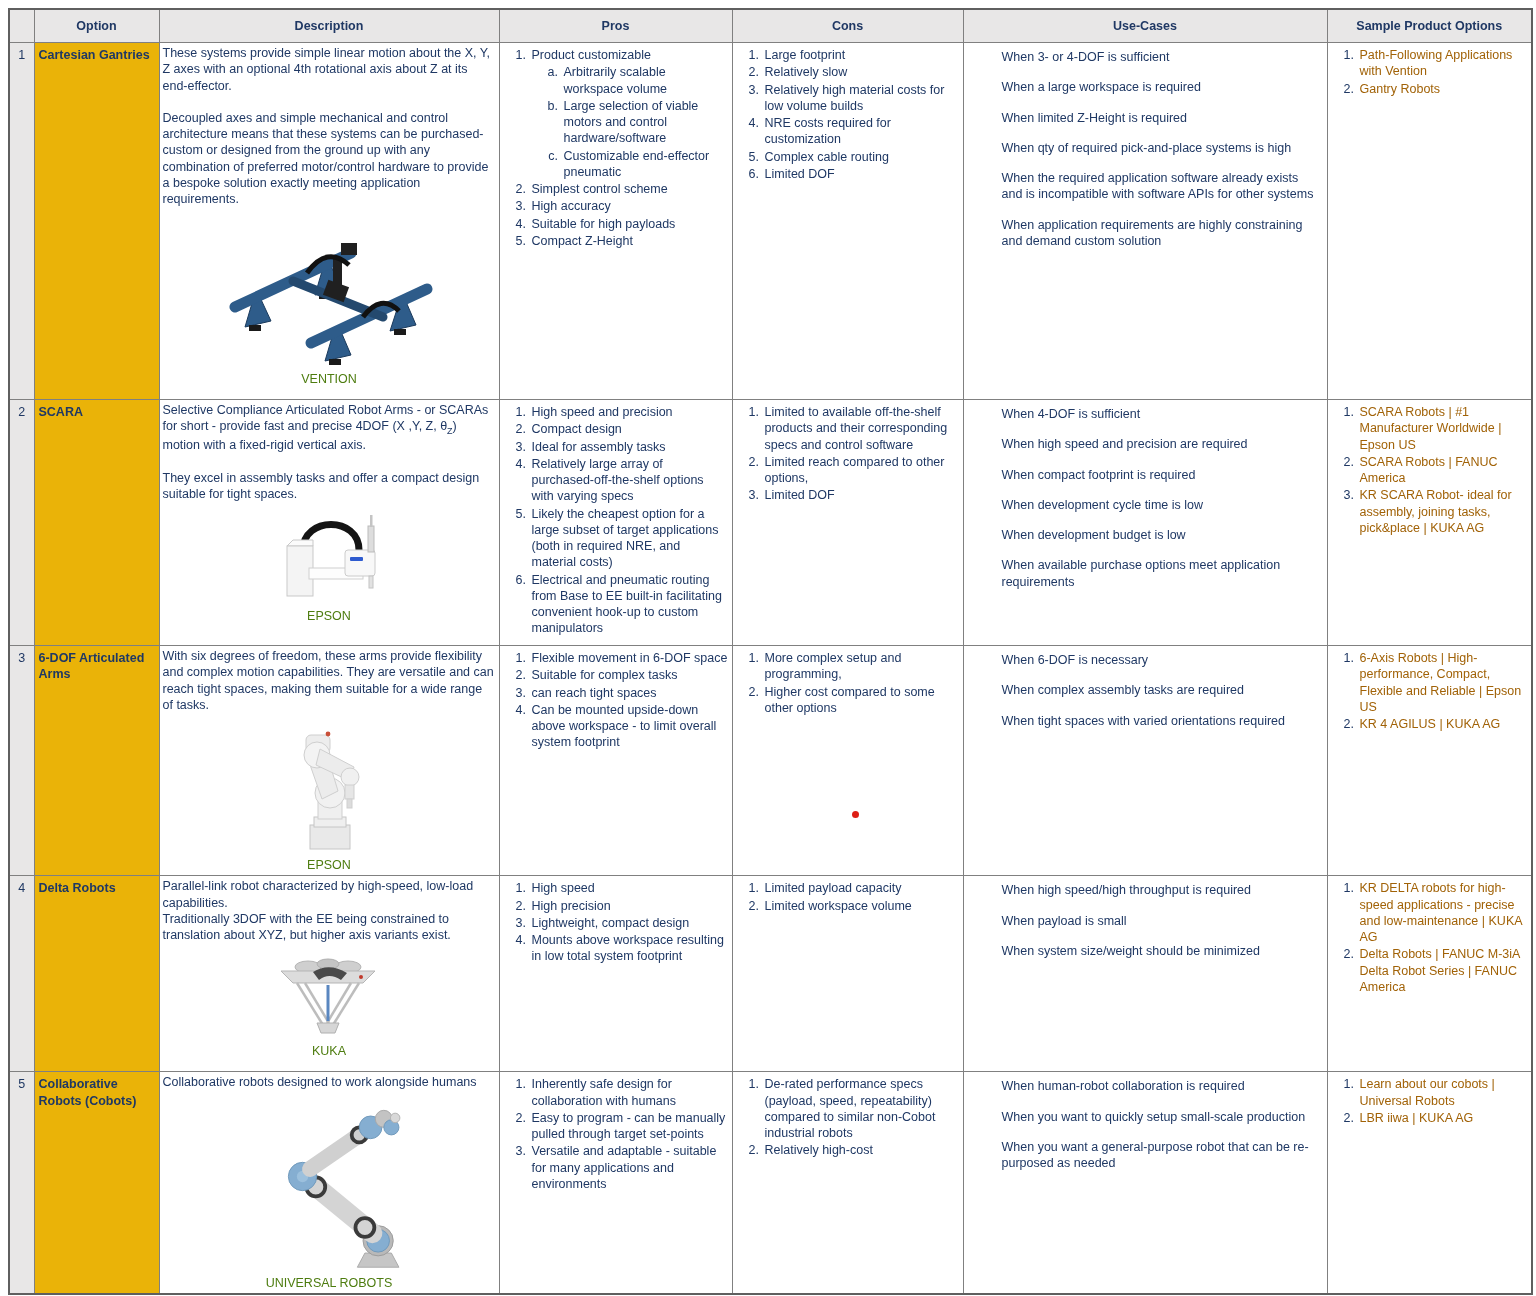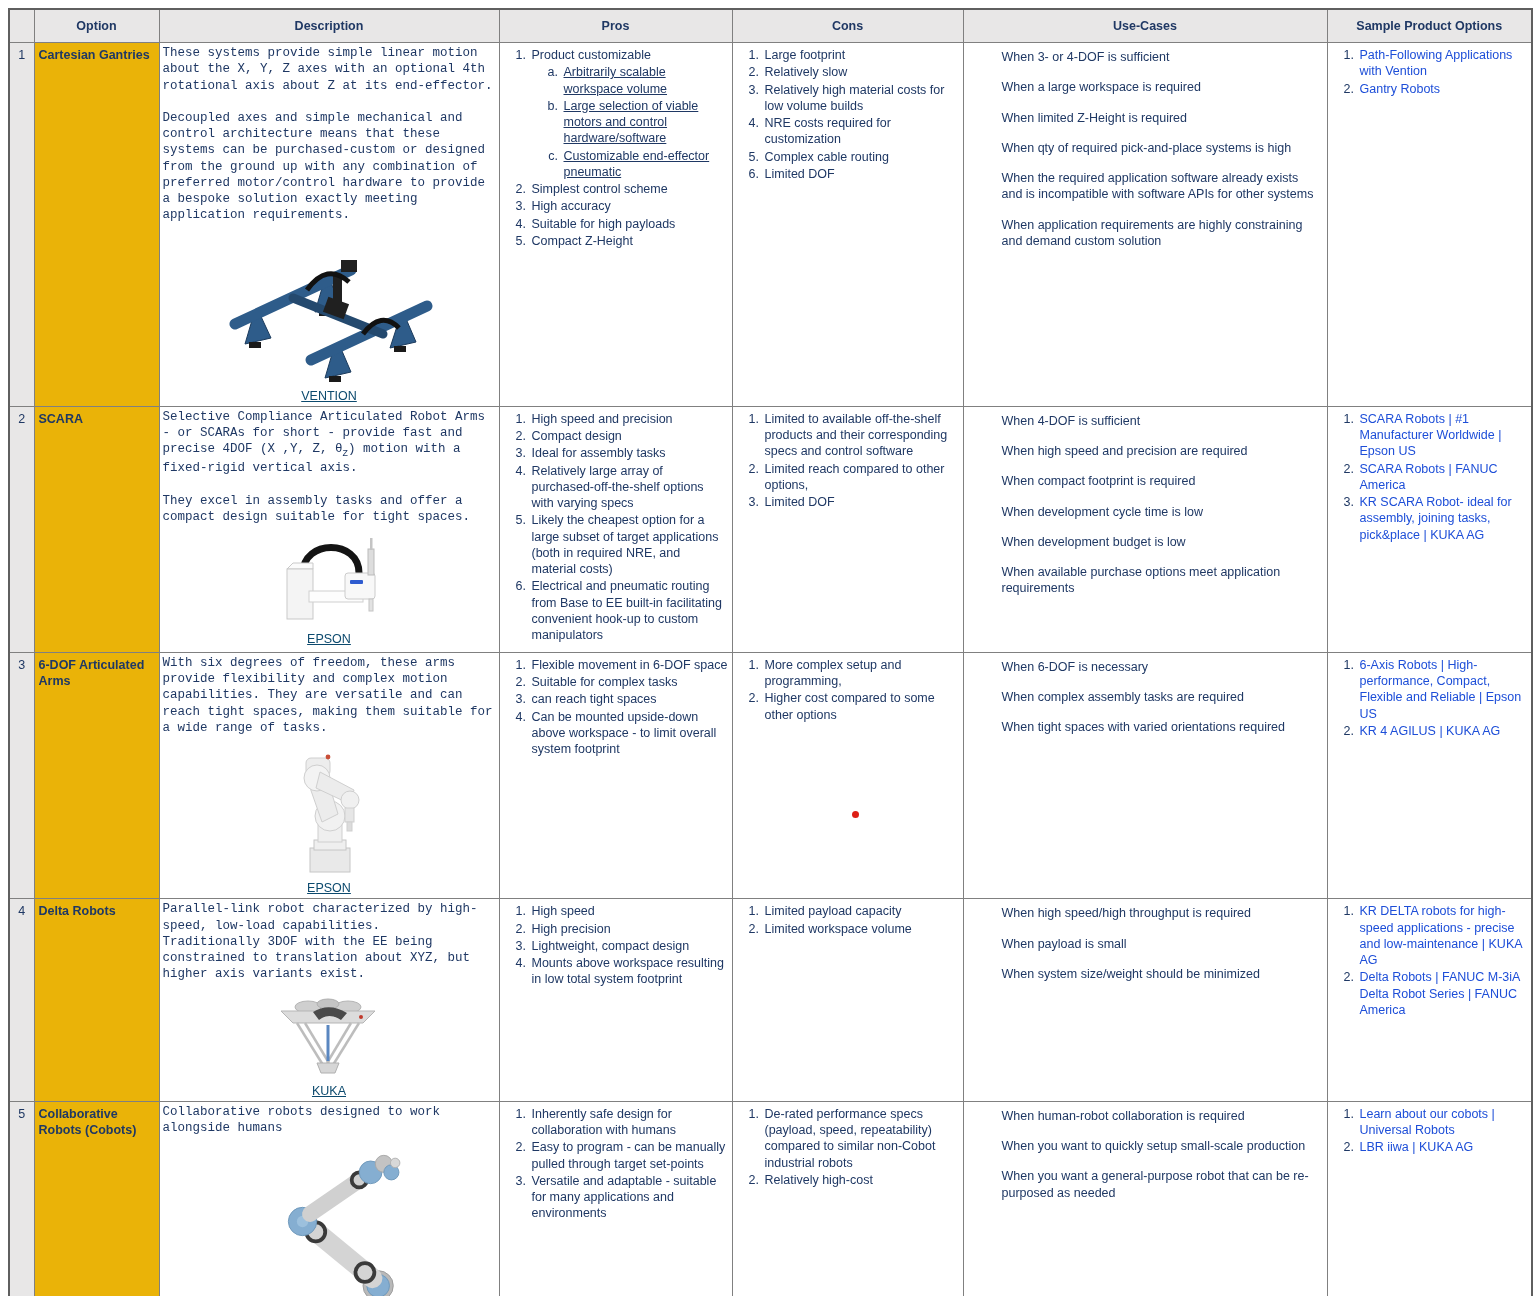--- a/index.html
+++ b/index.html
@@ -10,32 +10,32 @@
   col.c-num{width:25px;}col.c-opt{width:125px;}col.c-desc{width:340px;}
   col.c-pros{width:233px;}col.c-cons{width:231px;}col.c-uc{width:364px;}col.c-smp{width:205px;}
   th,td{border:1px solid #808080;vertical-align:top;padding:2px 4px;
         font-size:12.5px;line-height:1.3;word-wrap:break-word;}
   th{background:#e8e7e7;text-align:center;vertical-align:middle;font-weight:bold;
      height:28px;color:#1f3864;font-size:12.5px;}
   tr.rh1{height:357px;}tr.rh2{height:246px;}tr.rh3{height:224px;}tr.rh4{height:196px;}tr.rh5{height:222px;}
   td.num{background:#e8e7e7;text-align:center;padding-top:4px;}
   td.option{background:#eab308;font-weight:bold;padding-top:4px;}
   td.desc{padding:2px 3px;}
-  td.desc p{margin:0;font-family:Liberation Mono, monospace;}
+  td.desc p{margin:0;}
   td.desc p.mb{margin-bottom:16px;}
   sub{font-size:9px;}
   ol.lst{margin:2px 0 0 0;padding-left:26px;}
   ol.lst li{margin:0 0 1px 0;padding-left:2px;}
-  ol.alpha{margin:1px 0 1px 0;padding-left:30px;text-decoration:underline;}
+  ol.alpha{margin:1px 0 1px 0;padding-left:30px;}
   td.uc{padding-left:38px;padding-top:6px;padding-right:10px;}
   td.uc p{margin:0 0 14px 0;}
   .imgwrap{display:flex;justify-content:center;margin-top:8px;}
   .caption{text-align:center;margin-top:4px;}
-  .caption a{color:#0c4a6e;text-decoration:underline;cursor:pointer;}
-  td.smp a{color:#1d4ed8;cursor:pointer;text-decoration:none;}
+  .caption a{color:#4d7c0f;cursor:pointer;}
+  td.smp a{color:#a16207;cursor:pointer;text-decoration:none;}
   .red-dot{position:absolute;left:852px;top:811px;width:7px;height:7px;border-radius:50%;background:#dd1f16;}
 </style>
 </head>
 <body>
 
 <div class="canvas">
 <table class="cmp">
   <colgroup>
     <col class="c-num">
         <col class="c-opt">

